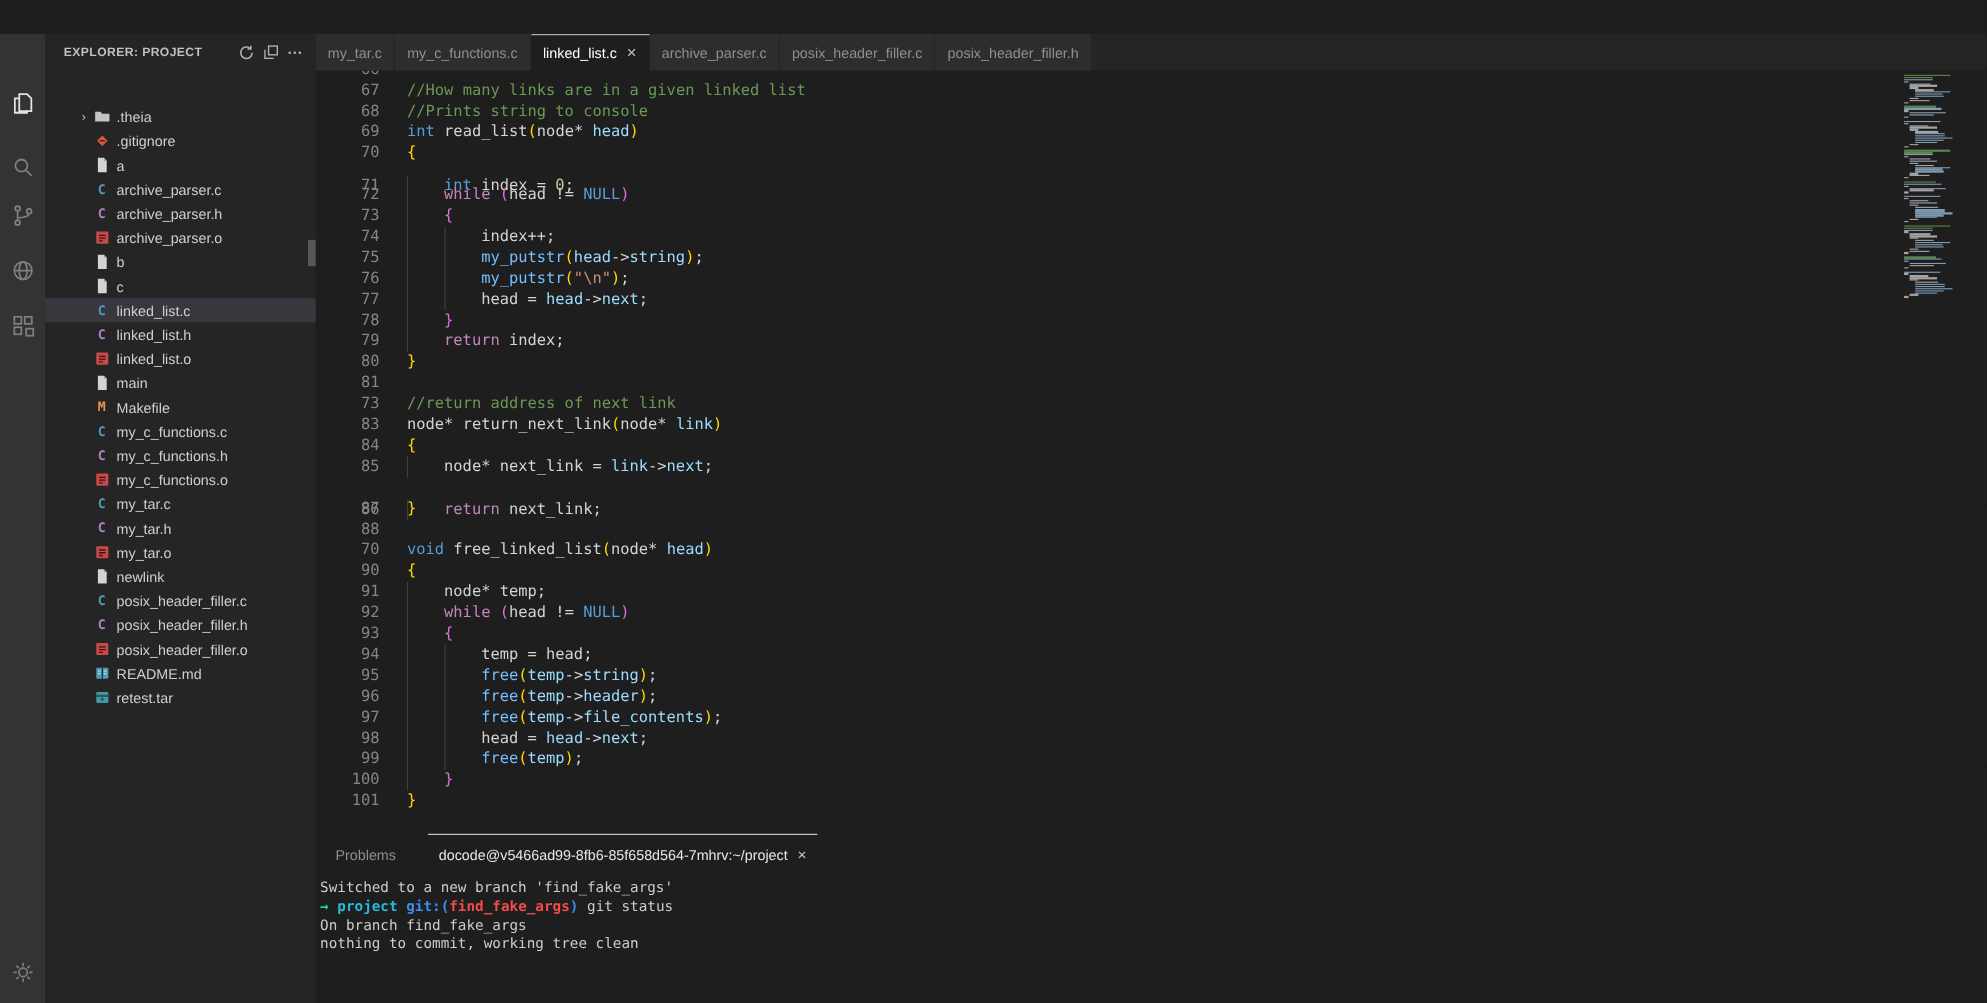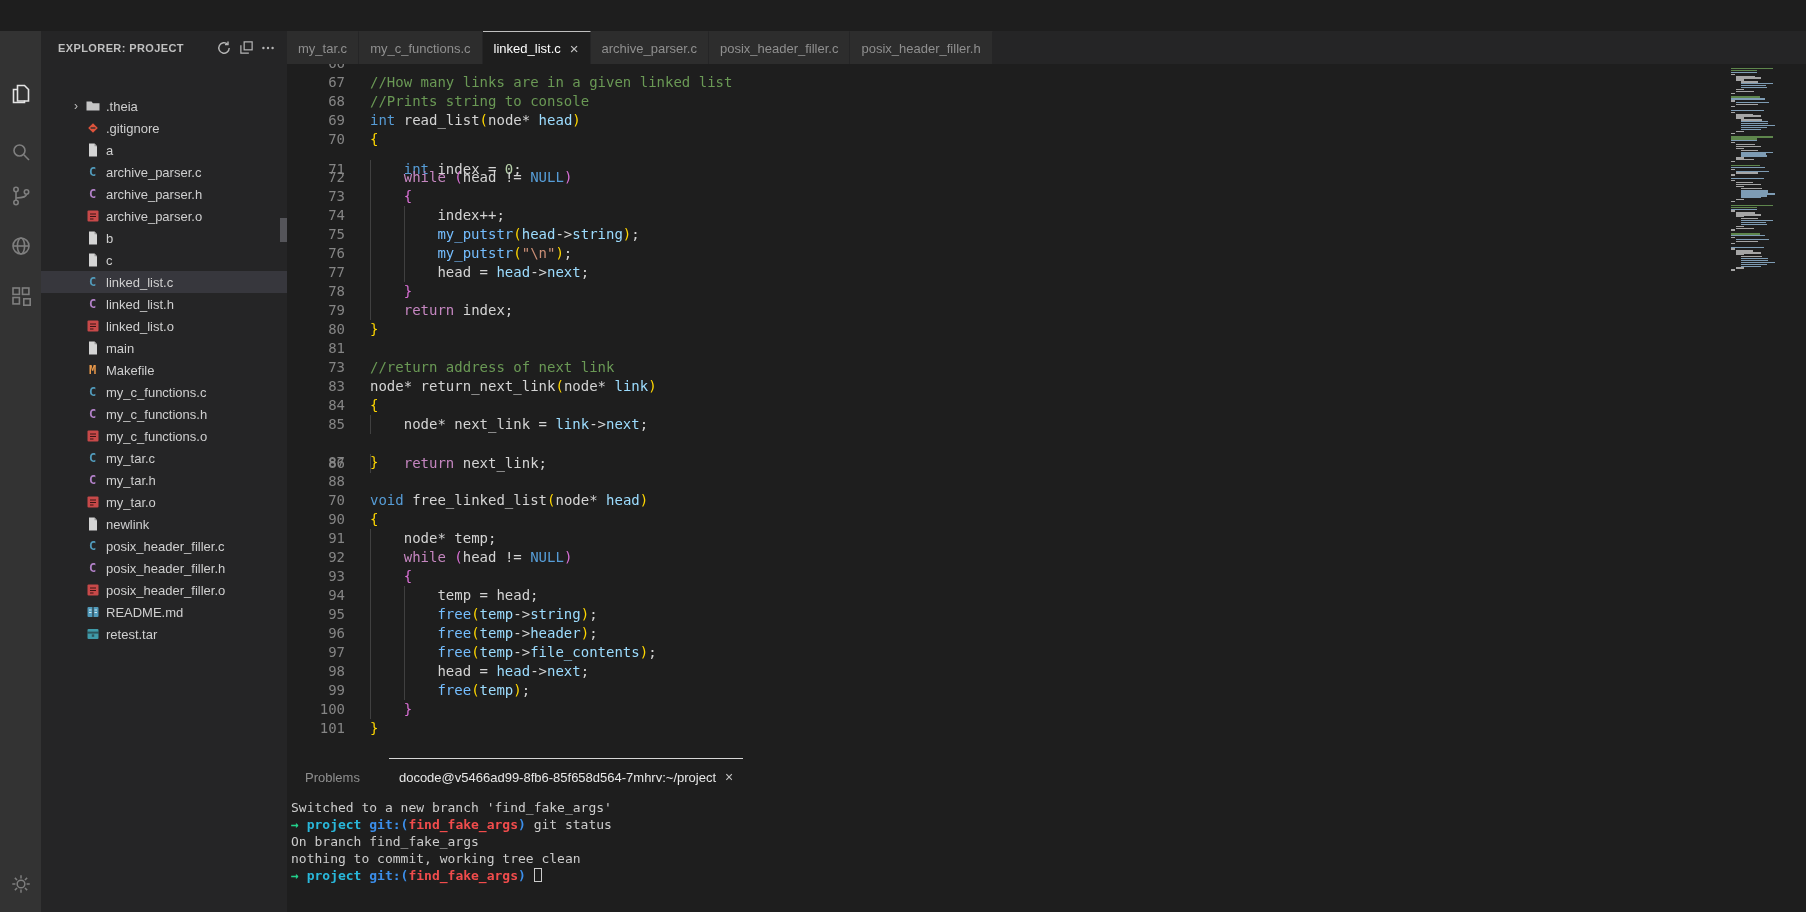--- a/index.html
+++ b/index.html
@@ -540,16 +540,15 @@
         <div class="ptab active">
           <span>docode@v5466ad99-8fb6-85f658d564-7mhrv:~/project</span>
           <span class="tab-close">×</span>
         </div>
       </div>
     <div id="terminal">
         <div class="trow"><span class="tt-tw">Switched to a new branch 'find_fake_args'</span></div>
         <div class="trow"><span class="tt-tg">→</span><span class="tt-tw"> </span><span class="tt-tc">project</span><span class="tt-tw"> </span><span class="tt-tb">git:(</span><span class="tt-tr">find_fake_args</span><span class="tt-tb">)</span><span class="tt-tw"> git status</span></div>
         <div class="trow"><span class="tt-tw">On branch find_fake_args</span></div>
         <div class="trow"><span class="tt-tw">nothing to commit, working tree clean</span></div>
-        <div class="trow"><span class="tt-tg">→</span><span class="tt-tw"> </span><span class="tt-tc">project</span><span class="tt-tw"> </span><span class="tt-tb">git:(</span><span class="tt-tr">find_fake_args</span><span class="tt-tb">)</span><span class="tt-tw"> </span><span class="term-cursor"></span></div>
       </div>
   </div>
 </div>
 
 </body></html>

